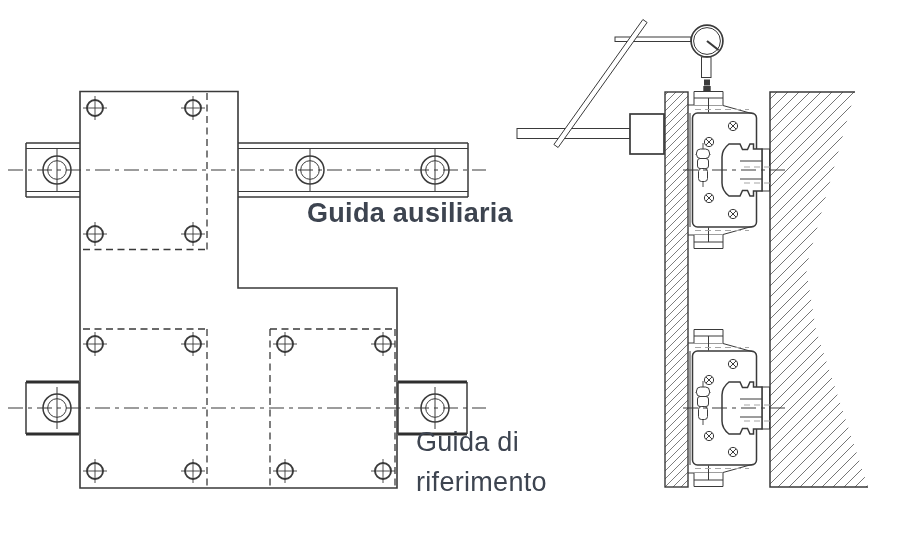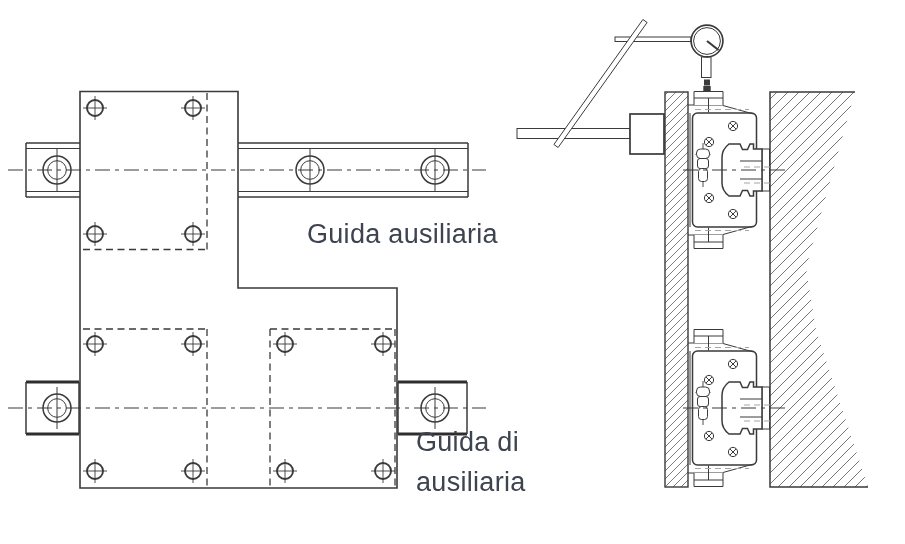--- a/index.html
+++ b/index.html
@@ -197,18 +197,18 @@
       <rect x="701.5" y="57" width="9.5" height="20.5" class="ln-thin fillw"></rect>
       <rect x="704" y="79.5" width="6" height="6" class="darkfill"></rect>
       <rect x="703.3" y="86" width="7.4" height="5.5" class="darkfill"></rect>
       <circle cx="707" cy="41" r="15.9" style="stroke:var(--c-line);stroke-width:1.7;fill:var(--c-background);"></circle>
       <circle cx="707" cy="41" r="13.4" class="ln-thin"></circle>
       <line x1="707" y1="41" x2="718.5" y2="50" style="stroke:var(--c-line);stroke-width:2.2;"></line>
     </g>
   </g>
 </svg>
 
-<div class="label" style="left:307px;top:214px;">Guida ausiliaria</div>
+<div class="label" style="left:307px;top:193px;font-weight:bold;">Guida ausiliaria</div>
 
 <div class="label" style="left:416px;top:422px;">
   <div>Guida di</div>
-  <div>ausiliaria</div>
+  <div>riferimento</div>
 </div>
 
 </body></html>

